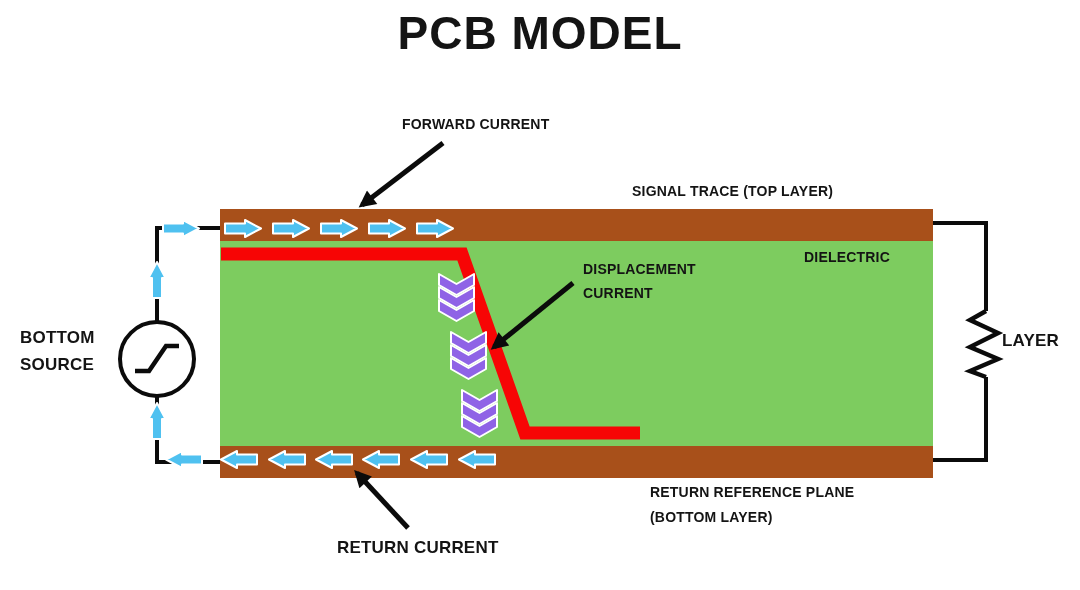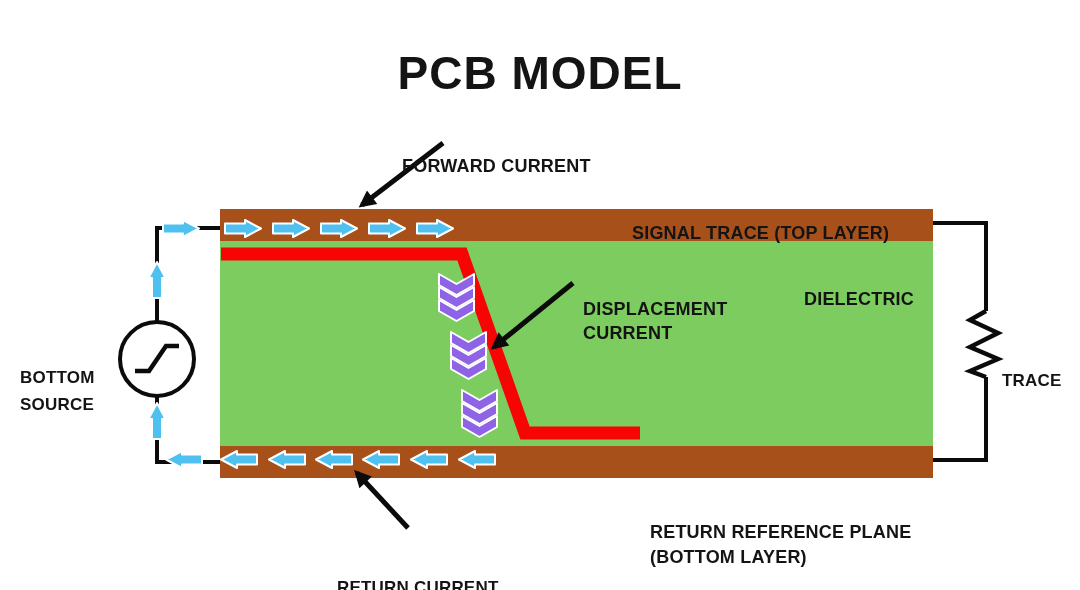--- a/index.html
+++ b/index.html
@@ -13,27 +13,27 @@
     --background:#FFFFFF;
   }
   html,body{margin:0;padding:0;background:var(--background);}
   .stage{
     position:relative;width:1080px;height:590px;background:var(--background);
     font-family:"Liberation Sans","DejaVu Sans",sans-serif;overflow:hidden;
   }
   .stage svg{position:absolute;left:0;top:0;}
   .lbl{
     position:absolute;color:var(--label);font-weight:bold;
-    white-space:nowrap;letter-spacing:.2px;margin-top:40px;
+    white-space:nowrap;letter-spacing:.2px;
   }
   .title{
     left:0;right:0;top:6px;text-align:center;
     font-size:46px;font-weight:900;letter-spacing:1px;
   }
-  .f18{font-size:18px;}
+  .f18{font-size:14px;}
   .f17{font-size:17px;}
   .two-line{line-height:24px;}
   .src-line{line-height:27px;font-size:17px;}
   .ret-line{line-height:25px;}
 </style>
 </head>
 <body>
 
 <div class="stage">
 
@@ -120,21 +120,21 @@
   <div class="lbl f18 two-line" style="left:583px;top:257px;">
     <div>DISPLACEMENT</div>
     <div>CURRENT</div>
   </div>
 
   <div class="lbl src-line" style="left:20px;top:324px;">
     <div>BOTTOM</div>
     <div>SOURCE</div>
   </div>
 
-  <div class="lbl f17" style="left:1002px;top:331px;">TRACE</div>
+  <div class="lbl f17" style="left:1002px;top:331px;">LAYER</div>
 
   <div class="lbl f17" style="left:337px;top:538px;">RETURN CURRENT</div>
 
   <div class="lbl f18 ret-line" style="left:650px;top:480px;">
     <div>RETURN REFERENCE PLANE</div>
     <div>(BOTTOM LAYER)</div>
   </div>
 
 </div>
 

